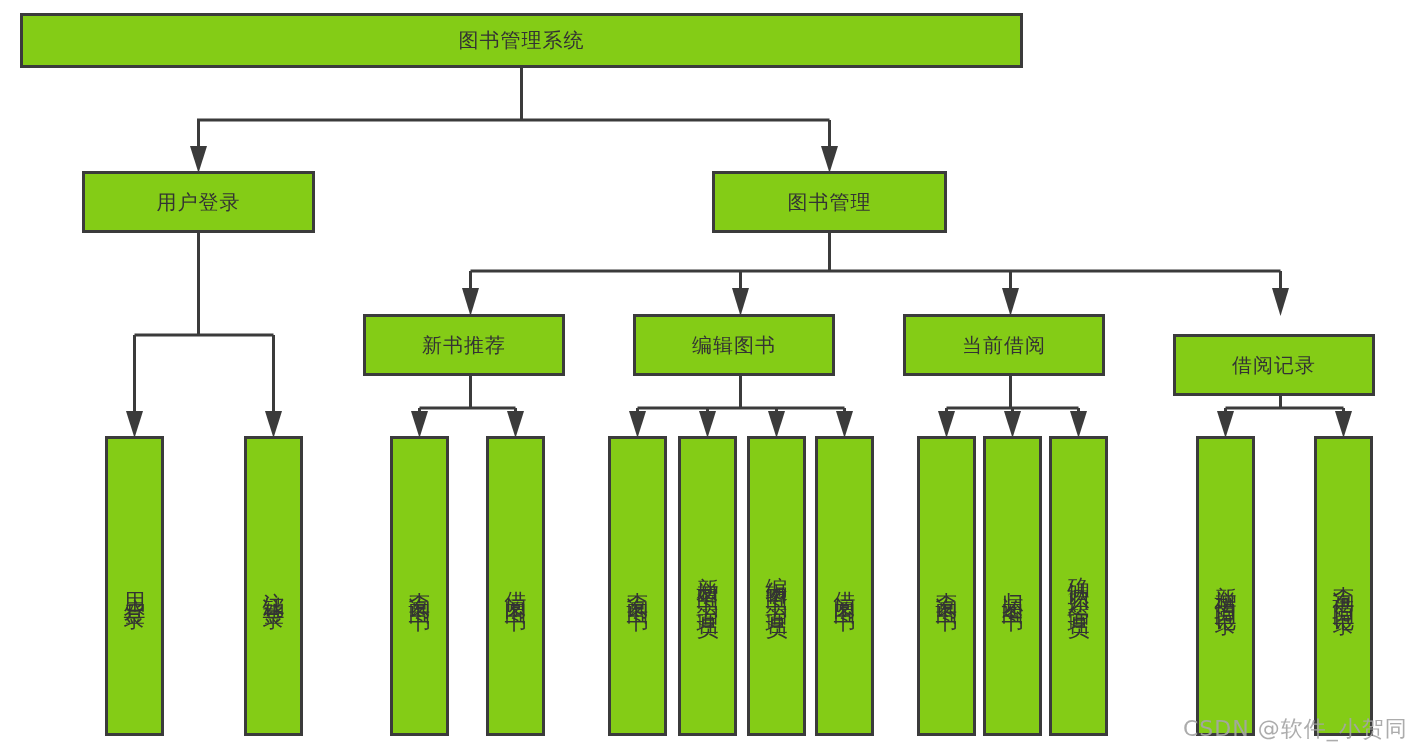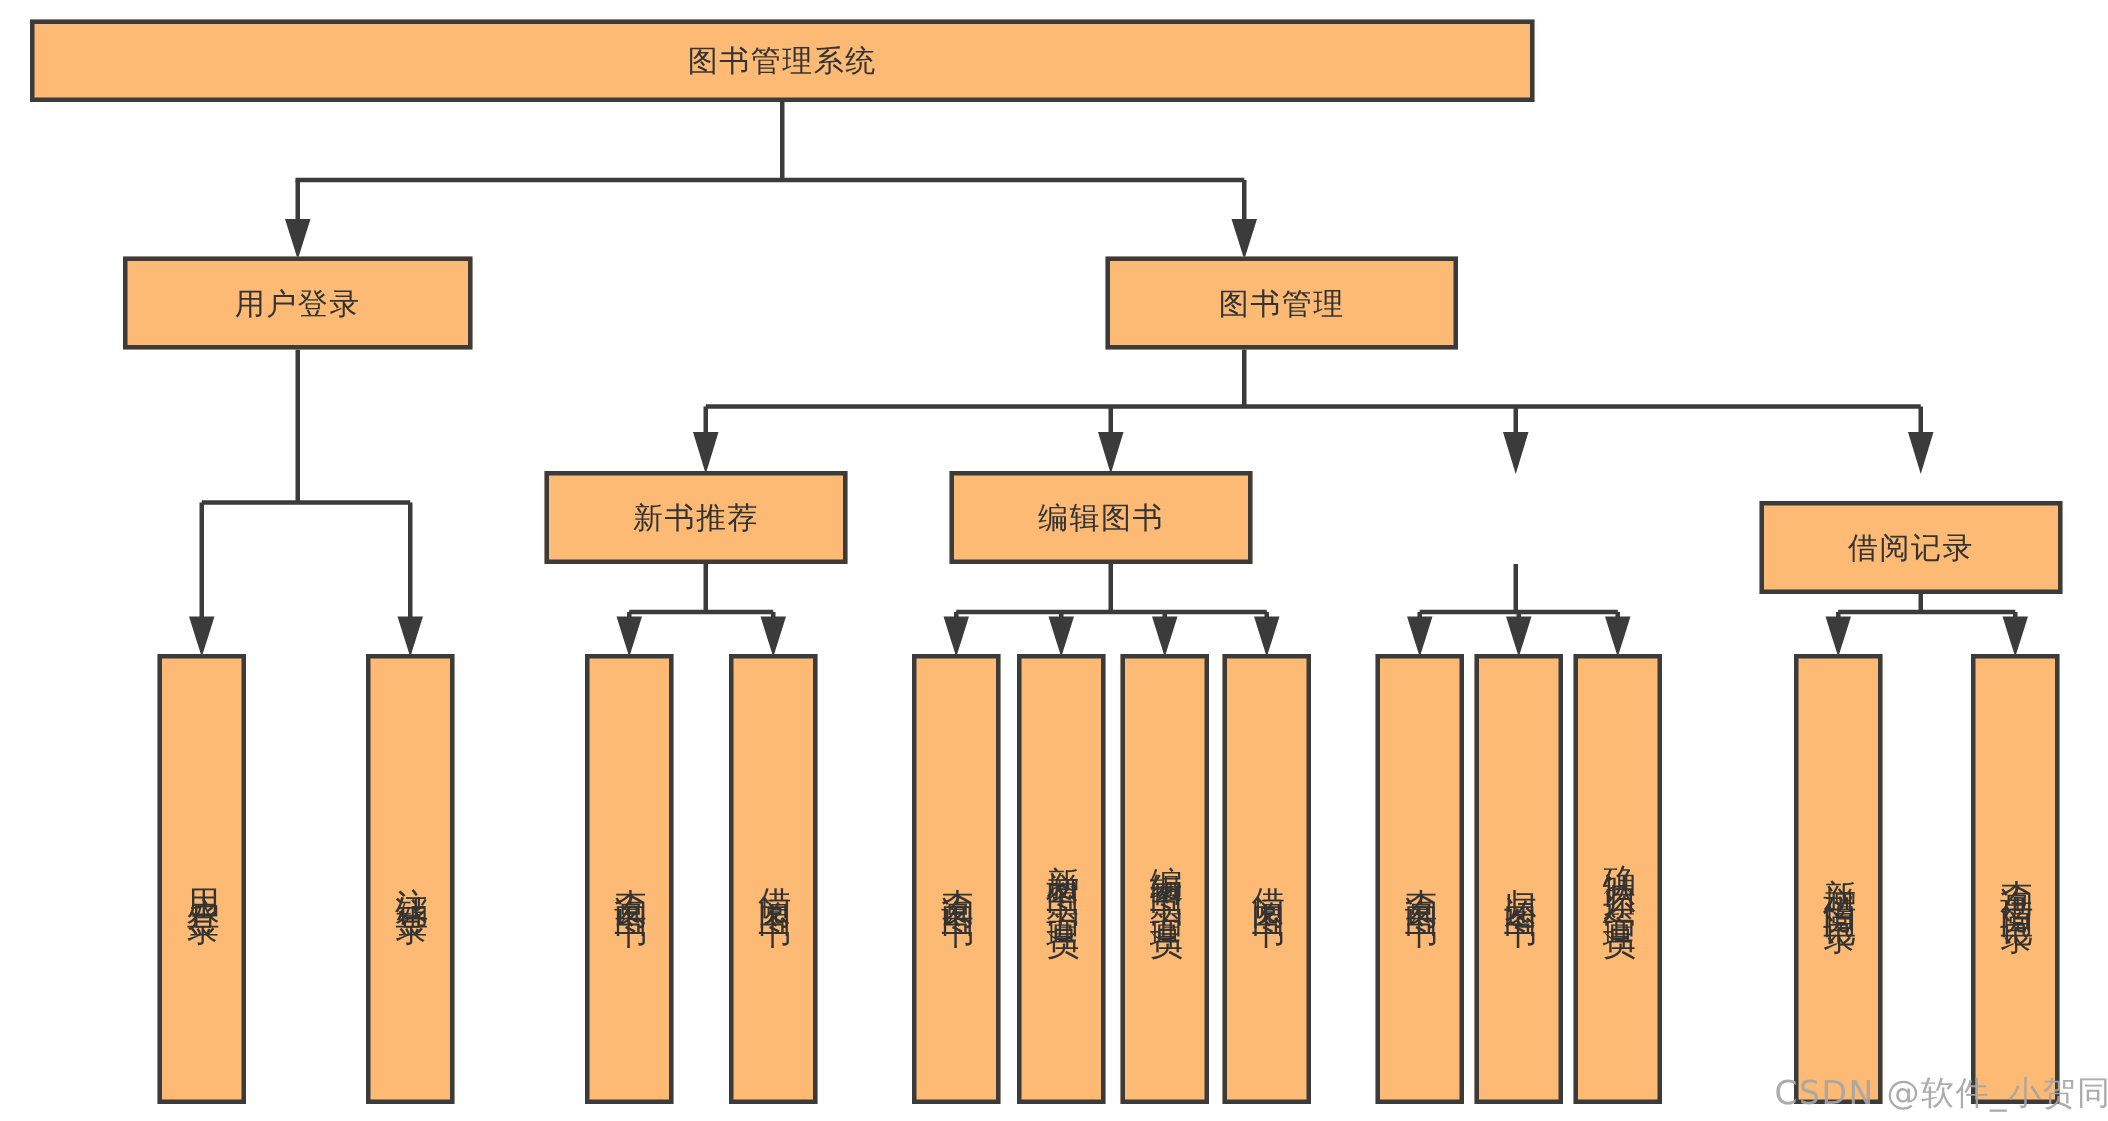--- a/index.html
+++ b/index.html
@@ -3,21 +3,21 @@
 <meta charset="utf-8">
 <style>
   html,body { margin:0; padding:0; background:#ffffff; }
   .canvas {
     position:relative; width:1405px; height:747px; background:#ffffff;
     font-family:"DejaVu Sans", sans-serif; overflow:hidden;
   }
   .wires { position:absolute; left:0; top:0; width:1405px; height:747px; }
   .node {
     position:absolute; box-sizing:border-box;
-    border:3px solid #3b3b3b; background:#fdba74; color:#333333;
+    border:3px solid #3b3b3b; background:#84cc16; color:#333333;
     display:flex; align-items:center; justify-content:center;
     z-index:2;
   }
   .h-node { font-size:20px; letter-spacing:1px; height:62px; }
   .root-node { left:20px; top:13px; width:1003px; height:55px; }
   .lvl2 { top:171px; }
   .lvl3 { top:314px; width:202px; }
   .v-node {
     top:436px; width:59px; height:300px;
     writing-mode:vertical-rl; text-orientation:mixed;
@@ -90,24 +90,25 @@
       <path d="M1280.5 376 V408 M1225.5 408 H1343.5"></path>
       <path d="M1225.5 408 V412 M1343.5 408 V412"></path>
       <polygon points="1217,411 1234,411 1225.5,438"></polygon>
       <polygon points="1335,411 1352,411 1343.5,438"></polygon>
     </g>
   </svg>
 
   <div class="node h-node root-node">图书管理系统</div>
 
   <div class="node h-node lvl2" style="left:82px;width:233px;">用户登录</div>
-  <div class="node h-node lvl2" style="left:712px;width:235px;margin-left:25px;">图书管理</div>
+  <div class="node h-node lvl2" style="left:712px;width:235px;">图书管理</div>
 
   <div class="node h-node lvl3" style="left:363px;">新书推荐</div>
   <div class="node h-node lvl3" style="left:633px;">编辑图书</div>
+  <div class="node h-node lvl3" style="left:903px;">当前借阅</div>
   <div class="node h-node lvl3" style="left:1173px;margin-top:20px;">借阅记录</div>
 
   <div class="node v-node" style="left:105px;">用户登录</div>
   <div class="node v-node" style="left:244px;">注销登录</div>
 
   <div class="node v-node" style="left:390px;">查询图书</div>
   <div class="node v-node" style="left:486px;">借阅图书</div>
 
   <div class="node v-node" style="left:608px;">查询图书</div>
   <div class="node v-node" style="left:678px;">新增图书（管理员）</div>

